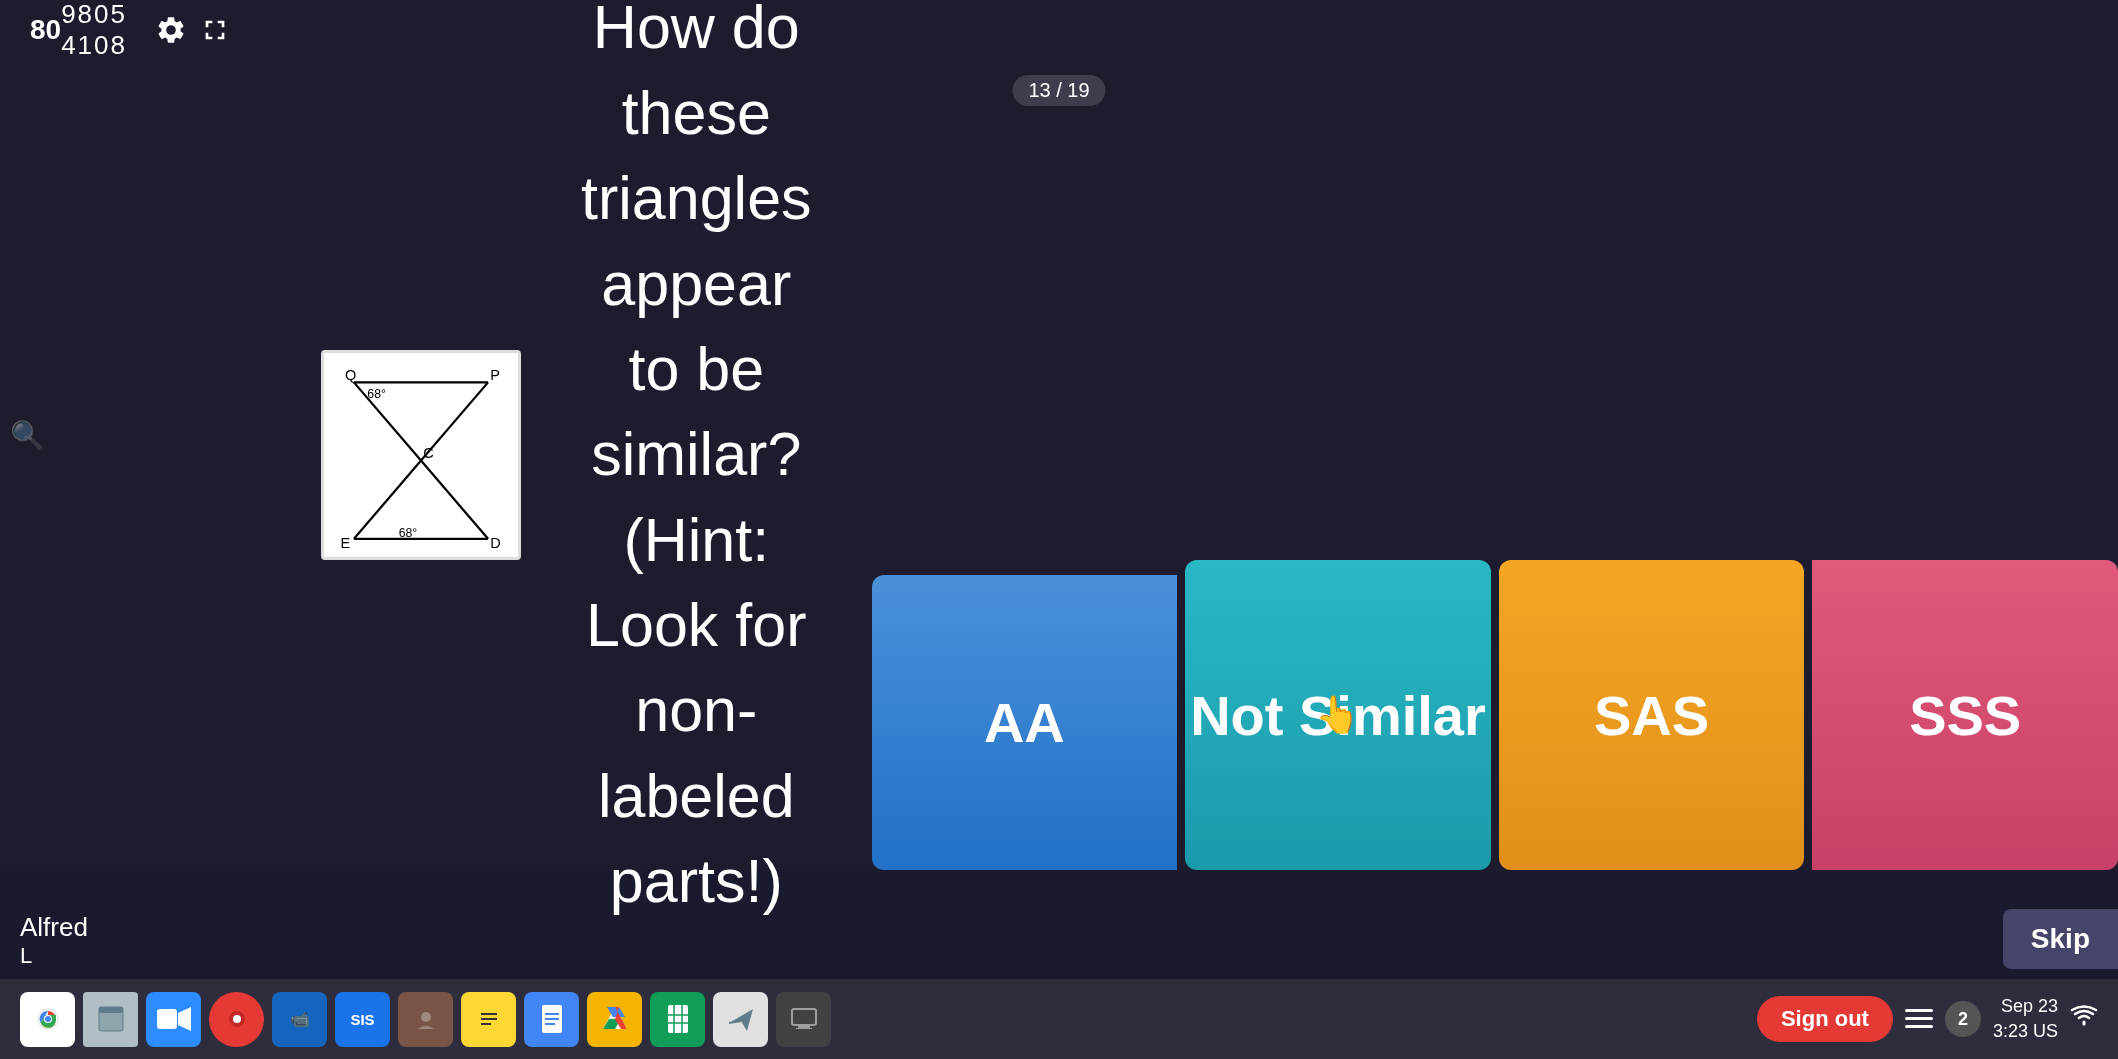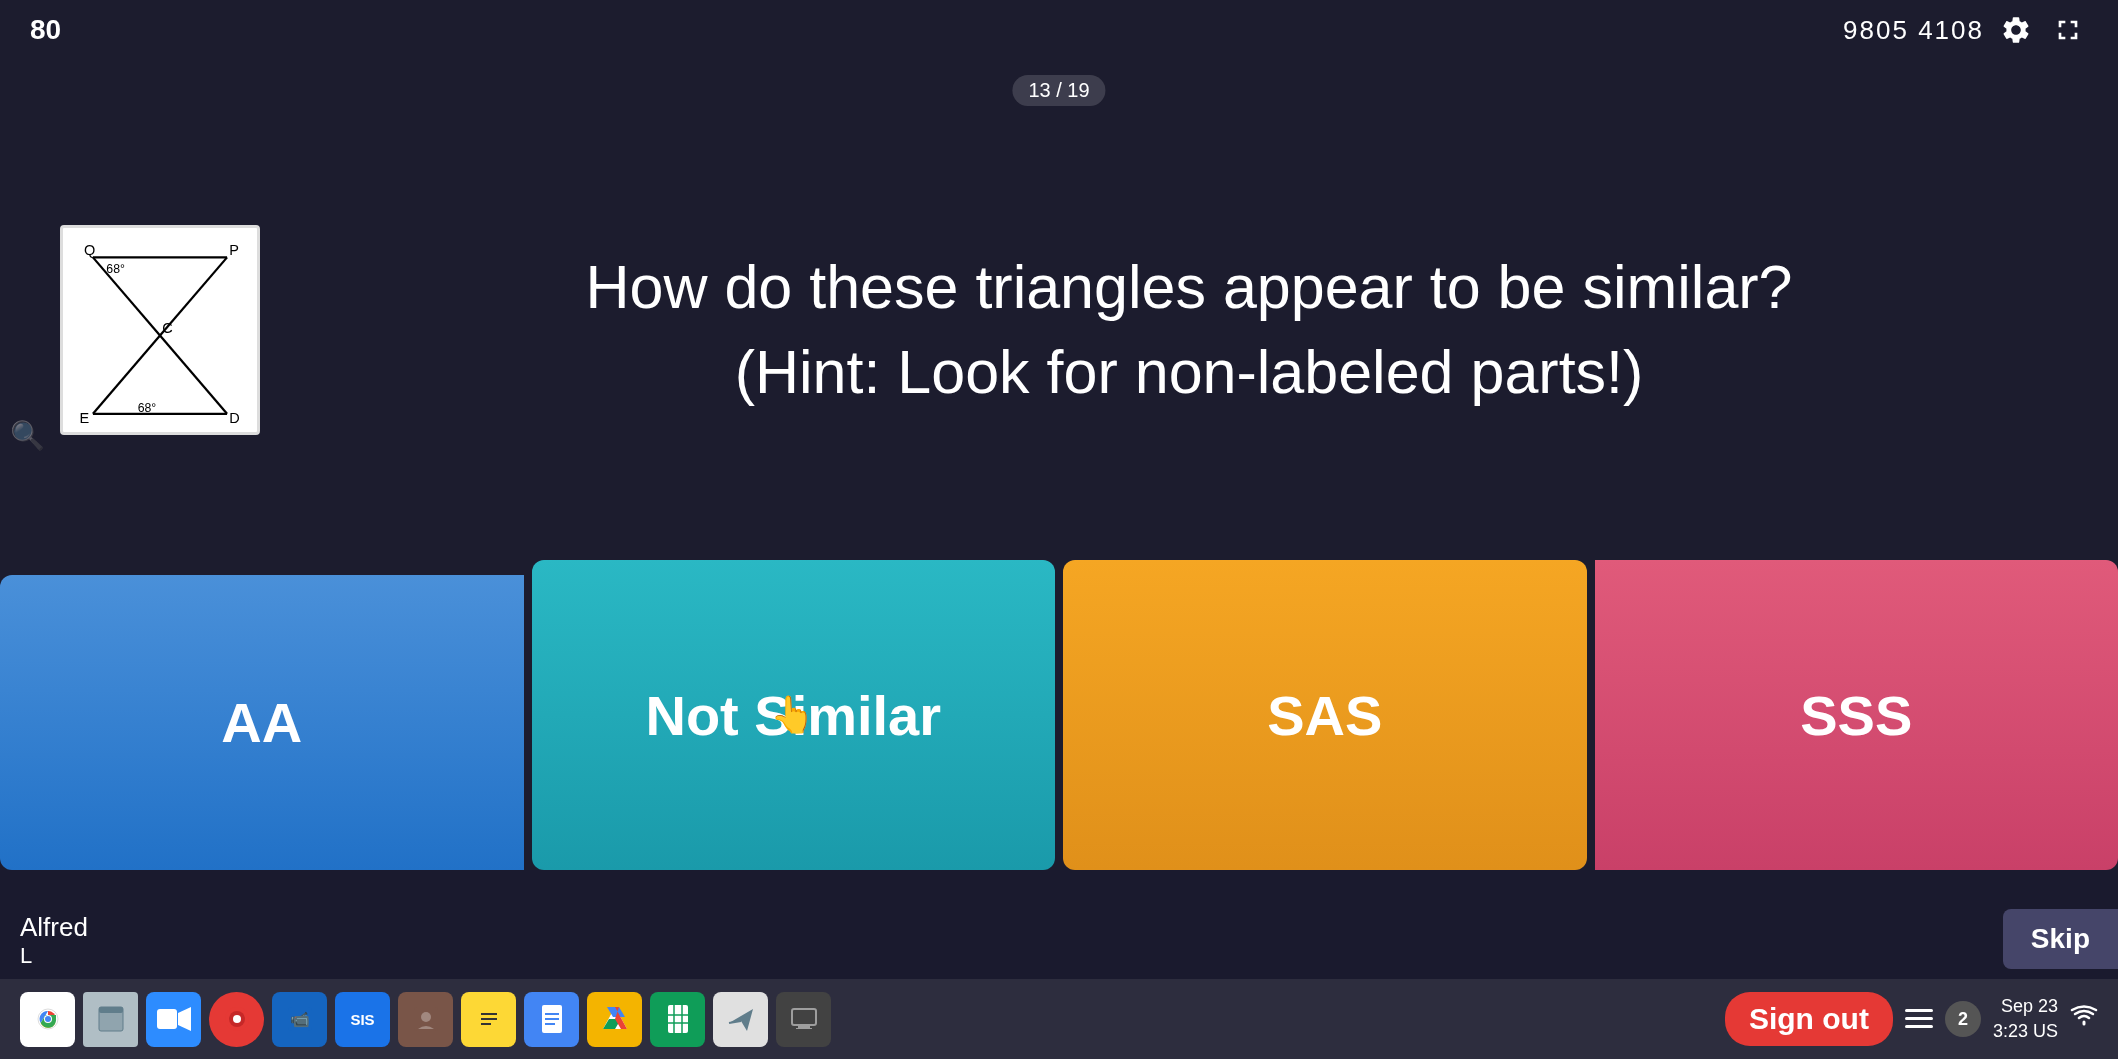--- a/index.html
+++ b/index.html
@@ -12,21 +12,20 @@
       position: relative;
     }
 
     
     .main-content {
       width: 100%;
       height: 870px;
       background: #1c1c2e;
       position: relative;
       display: flex;
-      flex-direction: column;
     }
 
     
     .top-bar {
       display: flex;
       justify-content: space-between;
       align-items: center;
       padding: 10px 30px;
       height: 60px;
     }
@@ -221,21 +220,21 @@
       align-items: center;
       gap: 12px;
     }
 
     .sign-out-btn {
       background: #e53935;
       color: white;
       border: none;
       border-radius: 25px;
       padding: 10px 24px;
-      font-size: 30px;
+      font-size: 22px;
       font-weight: bold;
       cursor: pointer;
     }
 
     .taskbar-icon {
       color: white;
       font-size: 24px;
       cursor: pointer;
       display: flex;
       align-items: center;

